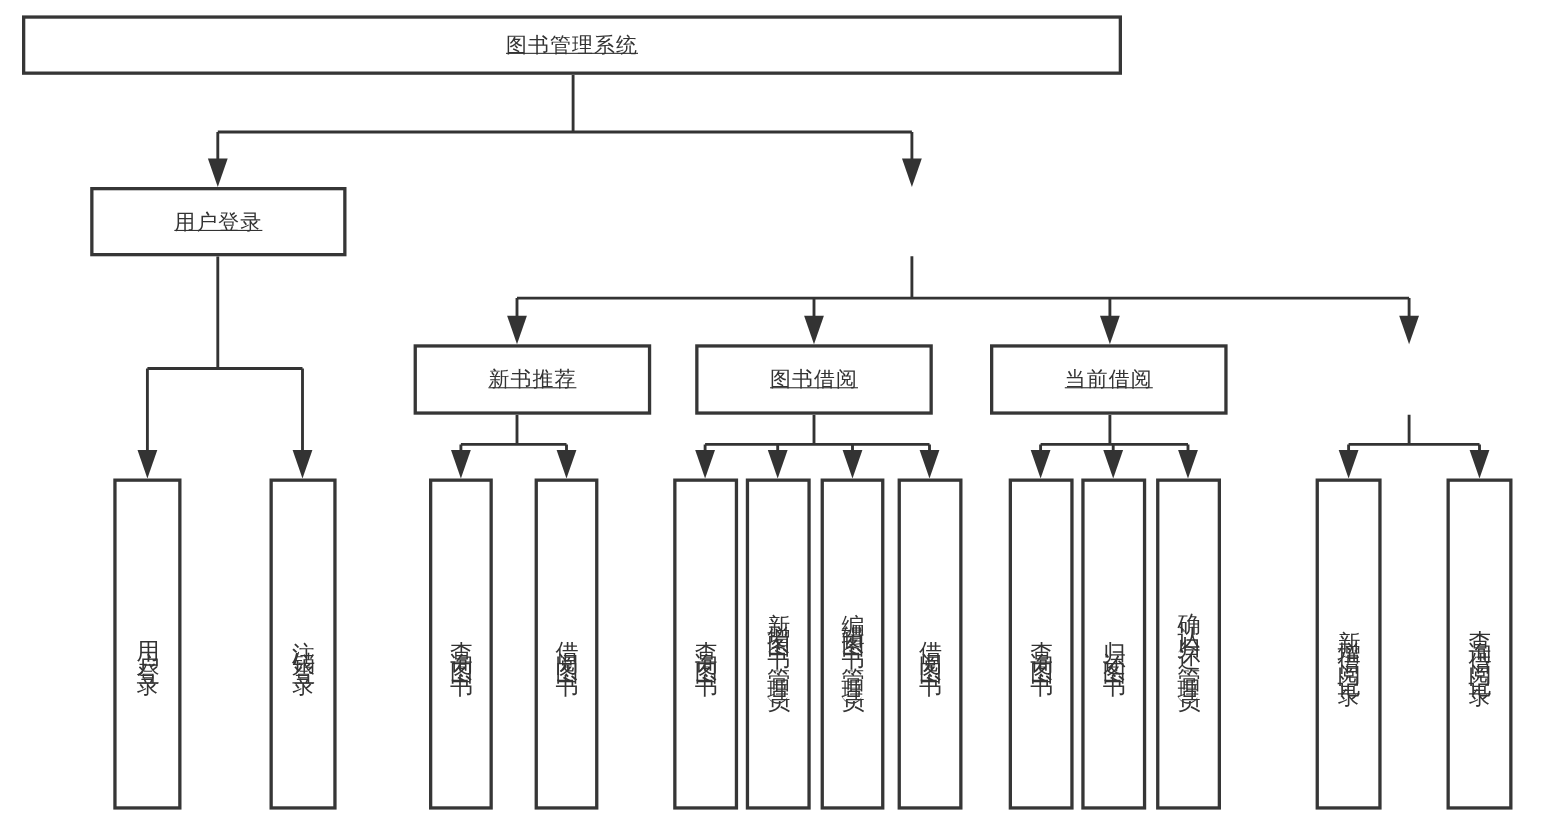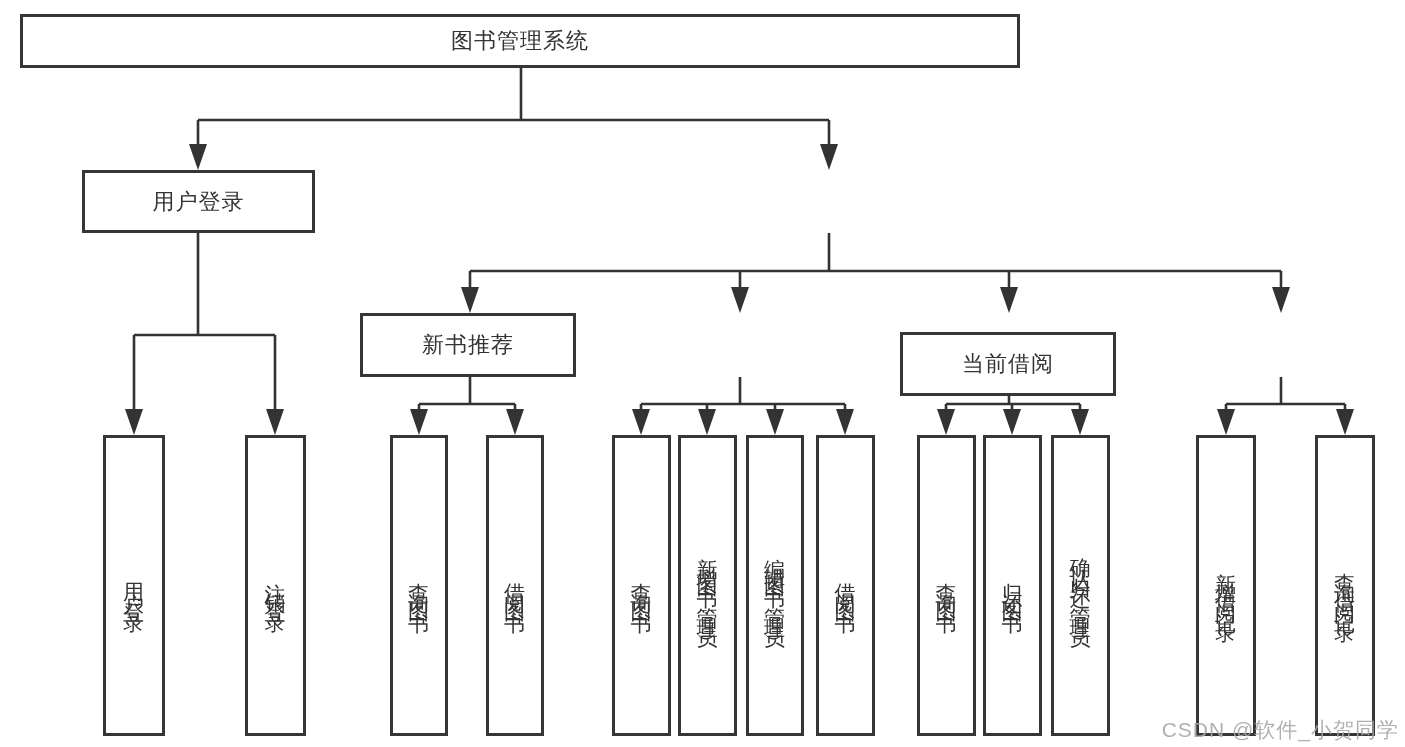--- a/index.html
+++ b/index.html
@@ -16,23 +16,24 @@
     box-sizing:border-box;
     background:#ffffff;
     border:3px solid #363636;
     color:#333333;
     display:flex;
     align-items:center;
     justify-content:center;
     z-index:2;
   }
   .box.h{
-    font-size:22px;
+    font-size:19px;
     letter-spacing:1px;
     white-space:nowrap;
+    text-decoration:underline;
   }
   .box.v{
     writing-mode:vertical-rl;
     text-orientation:mixed;
     font-size:21px;
     letter-spacing:10px;
     line-height:1;
   }
   .watermark{
     position:absolute;
@@ -81,35 +82,35 @@
         <polygon points="1071,409 1089,409 1080,435"></polygon>
         <polygon points="1217,409 1235,409 1226,435"></polygon>
         <polygon points="1336,409 1354,409 1345,435"></polygon>
       </g>
   </svg>
 
   <div class="box h" style="left:20px;top:14px;width:1000px;height:54px">图书管理系统</div>
 
   <div class="box h" style="left:82px;top:170px;width:233px;height:63px">用户登录</div>
 
-  <div class="box h" style="left:360px;top:313px;width:216px;height:64px">新书推荐</div>
-  <div class="box h" style="left:900px;top:332px;width:216px;height:64px">当前借阅</div>
+  <div class="box h" style="left:376px;top:313px;width:216px;height:64px">新书推荐</div>
+  <div class="box h" style="left:632px;top:313px;width:216px;height:64px">图书借阅</div>
+  <div class="box h" style="left:900px;top:313px;width:216px;height:64px">当前借阅</div>
 
   <div class="box v" style="left:103px;top:435px;width:62px;height:301px">用户登录</div>
   <div class="box v" style="left:245px;top:435px;width:61px;height:301px">注销登录</div>
 
   <div class="box v" style="left:390px;top:435px;width:58px;height:301px">查询图书</div>
   <div class="box v" style="left:486px;top:435px;width:58px;height:301px">借阅图书</div>
 
   <div class="box v" style="left:612px;top:435px;width:59px;height:301px">查询图书</div>
   <div class="box v" style="left:678px;top:435px;width:59px;height:301px">新增图书（管理员）</div>
   <div class="box v" style="left:746px;top:435px;width:58px;height:301px">编辑图书（管理员）</div>
   <div class="box v" style="left:816px;top:435px;width:59px;height:301px">借阅图书</div>
 
   <div class="box v" style="left:917px;top:435px;width:59px;height:301px">查询图书</div>
   <div class="box v" style="left:983px;top:435px;width:59px;height:301px">归还图书</div>
   <div class="box v" style="left:1051px;top:435px;width:59px;height:301px">确认归还（管理员）</div>
 
   <div class="box v" style="left:1196px;top:435px;width:60px;height:301px">新增借阅记录</div>
   <div class="box v" style="left:1315px;top:435px;width:60px;height:301px">查询借阅记录</div>
 
-  <div class="watermark">CSDN @软件_小贺同学</div>
 </div>
 
 </body></html>

